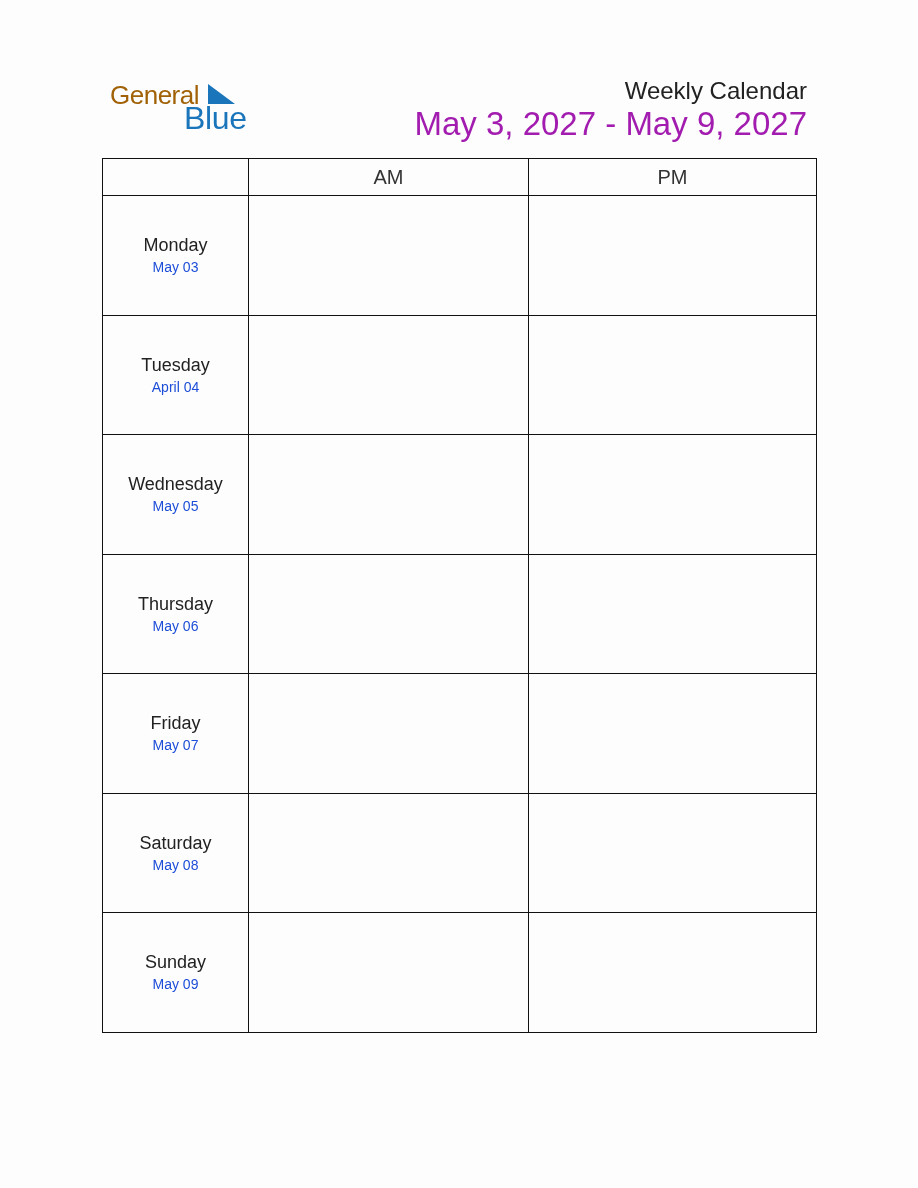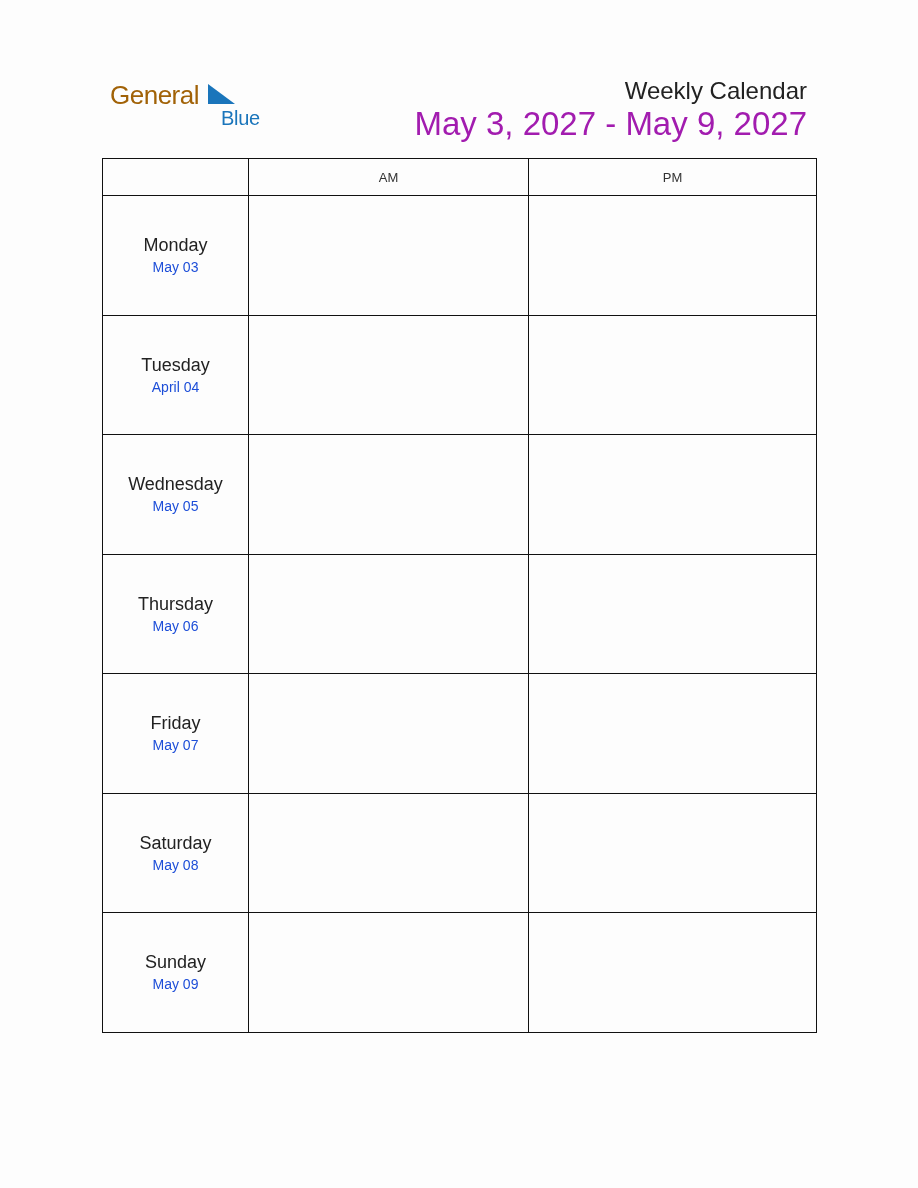--- a/index.html
+++ b/index.html
@@ -15,23 +15,22 @@
       position: absolute; left: 110px; top: 78px;
       width: 140px; height: 56px;
     }
     .logo-general {
       position: absolute; left: 0; top: 2px;
       font-size: 26px; color: #a16207; letter-spacing: -0.5px;
       line-height: 30px;
     }
     .logo-blue {
       position: absolute; left: 74px; top: 25px;
-      font-size: 20px; color: #1a75bb; letter-spacing: -0.3px;
+      font-size: 32px; color: #1a75bb; letter-spacing: -0.3px;
       line-height: 30px;
-      margin-left: 37px;
     }
     .logo-tri {
       position: absolute; left: 98px; top: 6px;
       width: 0; height: 0;
       border-left: 27px solid transparent;
       border-bottom: 20px solid #1a75bb;
       transform: scaleX(-1);
     }
     .header-right {
       position: absolute; right: 111px; top: 74px;
@@ -50,21 +49,21 @@
       width: 714px;
       table-layout: fixed;
     }
     table.cal td, table.cal th {
       border: 1.3px solid #111;
       padding: 0;
       font-weight: normal;
     }
     table.cal th {
       height: 36px;
-      font-size: 13px; color: #333;
+      font-size: 20px; color: #333;
       text-align: center; vertical-align: middle;
     }
     table.cal td { height: 118.5px; }
     td.day {
       text-align: center; vertical-align: middle;
     }
     .day-name { font-size: 18px; color: #222; line-height: 24px; }
     .day-date { font-size: 14px; color: #1d4ed8; line-height: 20px; }
   </style>
 </head>

